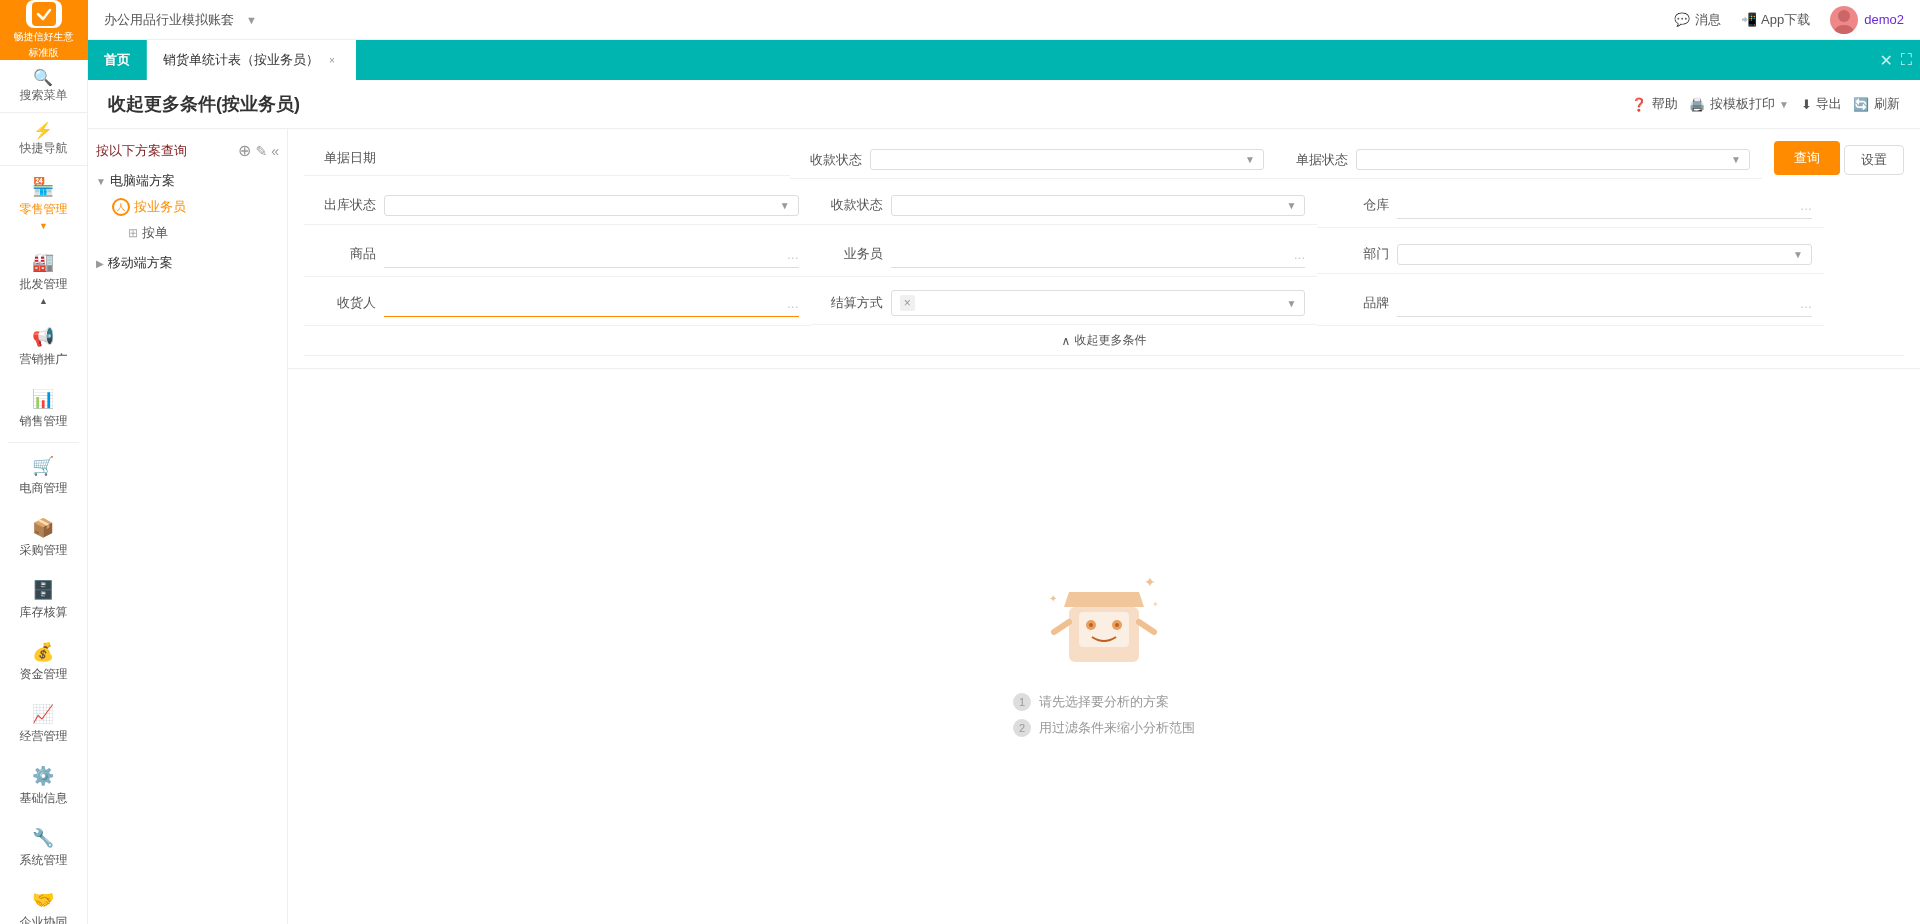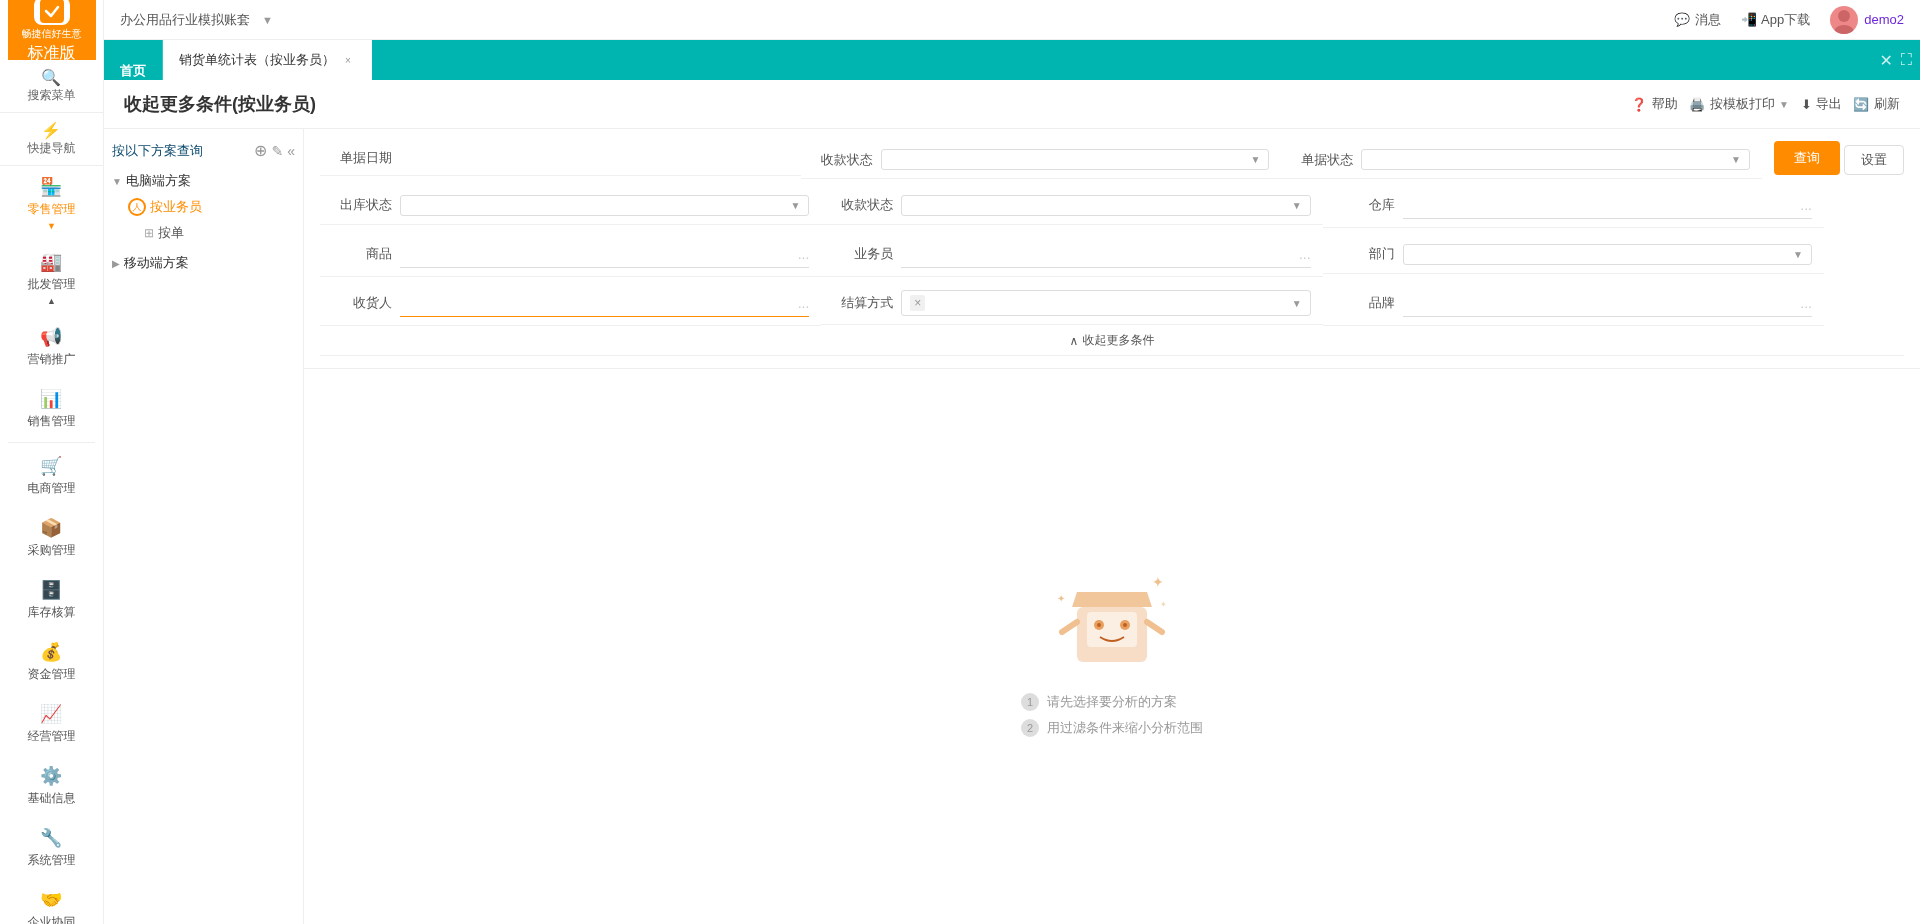--- a/index.html
+++ b/index.html
@@ -1,19 +1,19 @@
 <!DOCTYPE html>
 <html><head>
   <meta charset="utf-8">
   <style>
     * { box-sizing: border-box; margin: 0; padding: 0; }
     body { font-family: "Microsoft YaHei", sans-serif; font-size: 13px; background: #f5f5f5; display: flex; height: 924px; overflow: hidden; }
 
     
-    .sidebar { width: 104px; background: #fff; display: flex; flex-direction: column; align-items: center; border-right: 1px solid #eee; flex-shrink: 0; }
+    .sidebar { width: 88px; background: #fff; display: flex; flex-direction: column; align-items: center; border-right: 1px solid #eee; flex-shrink: 0; }
     .sidebar-logo { width: 88px; height: 60px; background: #ff8c00; display: flex; flex-direction: column; align-items: center; justify-content: center; color: #fff; font-size: 11px; gap: 2px; }
     .sidebar-logo .logo-icon { width: 36px; height: 36px; background: #fff; border-radius: 8px; display: flex; align-items: center; justify-content: center; }
     .sidebar-logo .logo-icon svg { width: 28px; height: 28px; }
     .sidebar-search { padding: 8px 0; border-bottom: 1px solid #eee; width: 100%; text-align: center; color: #666; font-size: 12px; cursor: pointer; }
     .sidebar-quick { padding: 8px 0; border-bottom: 1px solid #eee; width: 100%; text-align: center; color: #666; font-size: 12px; cursor: pointer; }
     .sidebar-nav { flex: 1; width: 100%; overflow-y: auto; }
     .sidebar-item { padding: 10px 0; text-align: center; font-size: 12px; color: #555; cursor: pointer; display: flex; flex-direction: column; align-items: center; gap: 3px; }
     .sidebar-item .icon { font-size: 18px; }
     .sidebar-item.active { color: #ff8c00; }
     .sidebar-divider { height: 1px; background: #eee; margin: 2px 8px; }
@@ -25,21 +25,21 @@
     .topbar { height: 40px; background: #fff; border-bottom: 1px solid #eee; display: flex; align-items: center; padding: 0 16px; gap: 12px; }
     .topbar-right { margin-left: auto; display: flex; align-items: center; gap: 20px; }
     .topbar-right .icon-btn { display: flex; align-items: center; gap: 4px; color: #555; font-size: 13px; cursor: pointer; }
     .topbar-right .avatar { width: 28px; height: 28px; border-radius: 50%; background: #ccc; overflow: hidden; display: flex; align-items: center; justify-content: center; }
 
     
     .tabs { height: 40px; background: #00b5b0; display: flex; align-items: center; padding: 0 0; }
     .tab { height: 40px; padding: 0 16px; display: flex; align-items: center; gap: 6px; cursor: pointer; font-size: 13px; color: rgba(255,255,255,0.8); border-right: 1px solid rgba(255,255,255,0.2); }
     .tab.active { background: #fff; color: #333; }
     .tab .close-btn { font-size: 10px; color: #999; cursor: pointer; width: 14px; height: 14px; display: flex; align-items: center; justify-content: center; border-radius: 50%; }
-    .tab-home { color: #fff; font-weight: bold; align-items: flex-end; }
+    .tab-home { color: #fff; font-weight: bold; }
     .tabs-right { margin-left: auto; display: flex; align-items: center; gap: 8px; padding-right: 8px; }
     .tabs-right .icon-btn { color: rgba(255,255,255,0.8); cursor: pointer; font-size: 14px; }
 
     
     .content { flex: 1; background: #f5f5f5; overflow: hidden; display: flex; flex-direction: column; }
 
     
     .page-header { background: #fff; padding: 12px 20px; display: flex; align-items: center; border-bottom: 1px solid #eee; }
     .page-title { font-size: 18px; font-weight: bold; color: #333; }
     .page-actions { margin-left: auto; display: flex; align-items: center; gap: 12px; }
@@ -94,21 +94,21 @@
 
 <div class="sidebar">
   <div class="sidebar-logo">
     <div class="logo-icon">
       <svg viewBox="0 0 28 28" fill="none">
         <rect x="2" y="2" width="24" height="24" rx="4" fill="#ff8c00"></rect>
         <path d="M8 14 L13 19 L20 10" stroke="#fff" stroke-width="2.5" stroke-linecap="round" stroke-linejoin="round"></path>
       </svg>
     </div>
     <span style="font-size:10px;">畅捷信好生意</span>
-    <span style="font-size:16px;">标准版</span>
+    <span style="font-size:10px;">标准版</span>
   </div>
 
   <div class="sidebar-search">
     <div style="font-size:16px;">🔍</div>
     <div>搜索菜单</div>
   </div>
   <div class="sidebar-quick">
     <div style="font-size:16px;">⚡</div>
     <div>快捷导航</div>
   </div>
@@ -231,21 +231,21 @@
           <span>🔄</span>
           <span>刷新</span>
         </div>
       </div>
     </div>
 
     <div class="body-split">
 
       <div class="left-panel">
         <div class="left-panel-header">
-          <span style="font-size:13px;color:#0c4a6e;">按以下方案查询</span>
+          <span style="font-size:13px;color:#7f1d1d;">按以下方案查询</span>
           <div class="icons">
             <span class="icon-btn" style="color:#999;font-size:16px;">⊕</span>
             <span class="icon-btn" style="color:#999;font-size:14px;">✎</span>
             <span class="icon-btn" style="color:#999;font-size:14px;">«</span>
           </div>
         </div>
 
         <div class="schema-tree">
           <div class="schema-section">
             <div class="schema-section-title">

